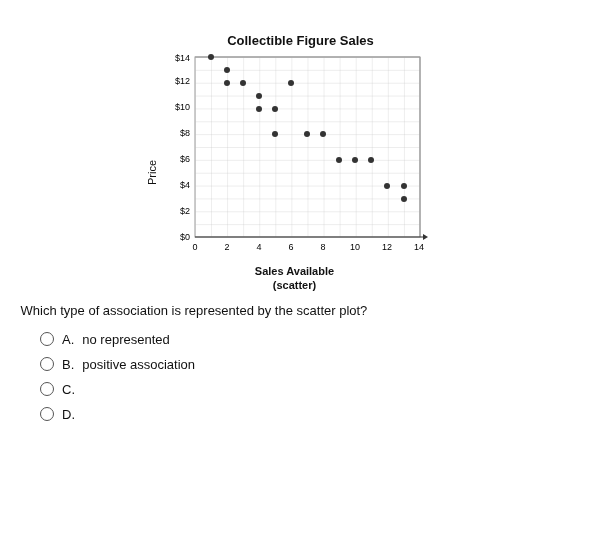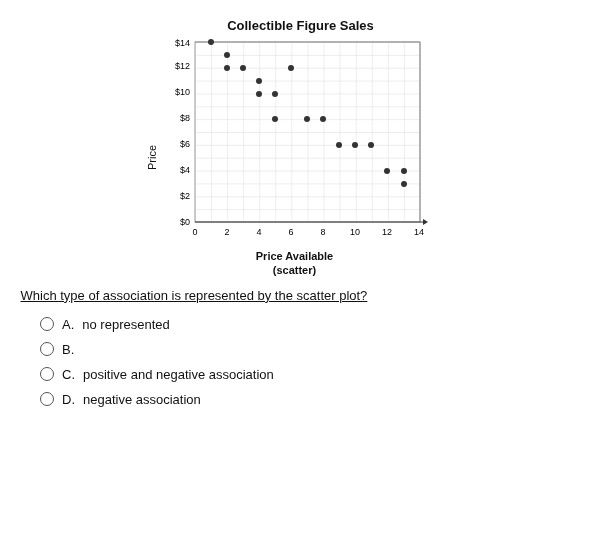--- a/index.html
+++ b/index.html
@@ -10,20 +10,21 @@
       font-family: Arial, sans-serif;
       font-size: 13px;
       color: #111;
       overflow: hidden;
     }
     .page {
       display: flex;
       flex-direction: column;
       align-items: center;
       padding: 18px 20px 10px 20px;
+      margin-top: 15px;
     }
     .chart-container {
       display: flex;
       justify-content: center;
       margin-bottom: 10px;
     }
     .chart-wrap {
       position: relative;
       width: 310px;
     }
@@ -56,21 +57,20 @@
       font-size: 11px;
       font-weight: bold;
       margin-top: 2px;
       line-height: 1.3;
     }
     .question-text {
       font-size: 13px;
       margin-bottom: 14px;
       text-align: left;
       width: 560px;
-      text-decoration: underline;
     }
     .options {
       display: flex;
       flex-direction: column;
       gap: 10px;
       width: 400px;
       margin-left: 30px;
       align-self: flex-start;
       margin-left: 20px;
     }
@@ -168,44 +168,43 @@
 
             <circle cx="211" cy="108" r="3" fill="#333"></circle>
 
             <circle cx="227" cy="134" r="3" fill="#333"></circle>
 
             <circle cx="244" cy="147" r="3" fill="#333"></circle>
 
             <circle cx="244" cy="134" r="3" fill="#333"></circle>
           </svg>
           <div class="x-label-area">
-            <div>Price Available</div>
+            <div>Sales Available</div>
             <div>(scatter)</div>
           </div>
         </div>
       </div>
     </div>
   </div>
 
   <div class="question-text">Which type of association is represented by the scatter plot?</div>
 
   <div class="options">
     <div class="option-row">
       <div class="radio-circle"></div>
       <span class="option-key">A.</span>
       <span class="option-label">no represented</span>
     </div>
     <div class="option-row">
       <div class="radio-circle"></div>
       <span class="option-key">B.</span>
+      <span class="option-label">positive association</span>
     </div>
     <div class="option-row">
       <div class="radio-circle"></div>
       <span class="option-key">C.</span>
-      <span class="option-label">positive and negative association</span>
     </div>
     <div class="option-row">
       <div class="radio-circle"></div>
       <span class="option-key">D.</span>
-      <span class="option-label">negative association</span>
     </div>
   </div>
 </div>
 
 </body></html>

